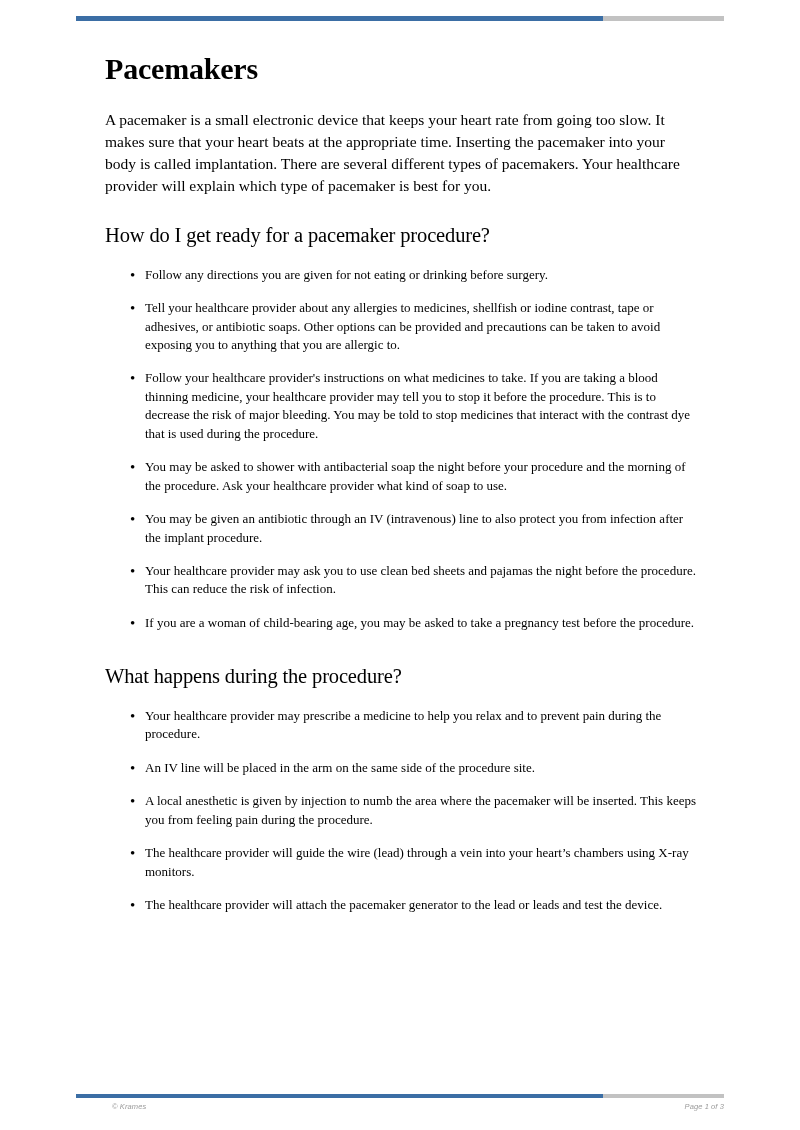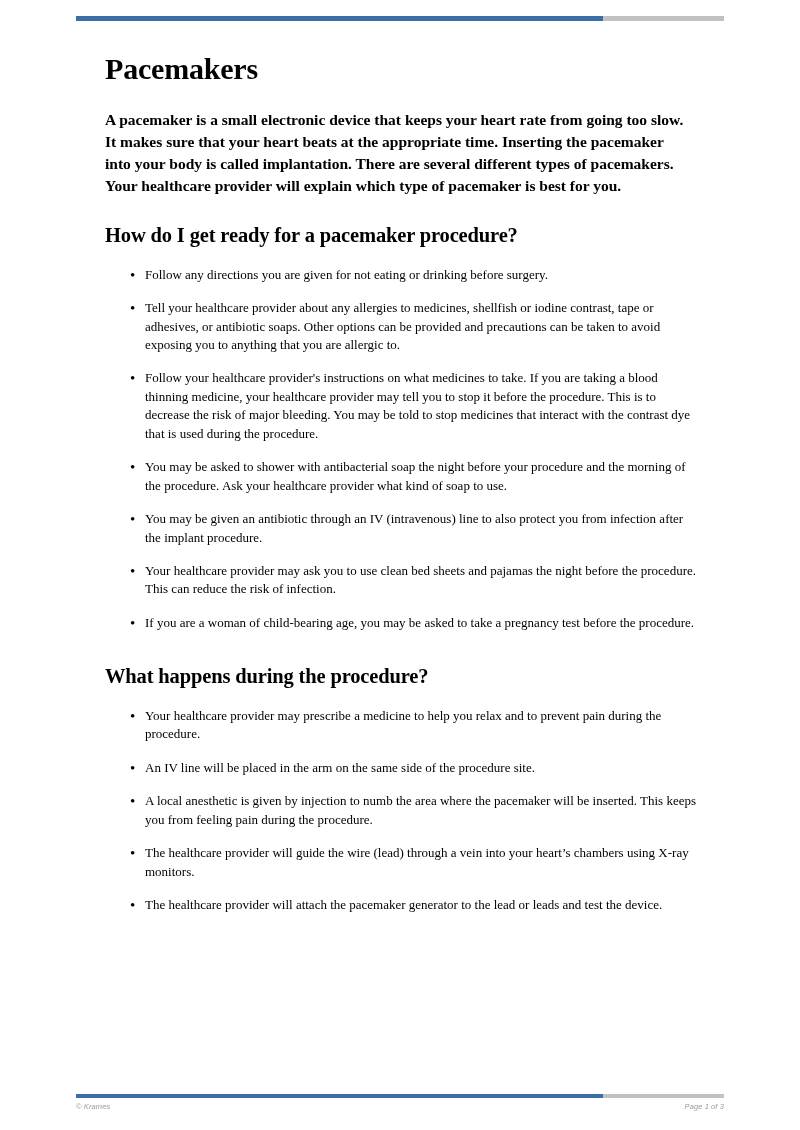--- a/index.html
+++ b/index.html
@@ -71,26 +71,25 @@
     letter-spacing: -0.2px;
     margin: 0 0 24px 0;
     font-family: "Liberation Serif", "DejaVu Serif", serif;
   }
 
   .intro {
     font-size: 15.5px;
     line-height: 1.42;
     margin: 0 16px 26px 0;
     text-align: left;
-    font-weight: bold;
   }
 
   .section-heading {
     font-size: 20.5px;
-    font-weight: bold;
+    font-weight: normal;
     line-height: 1.2;
     margin: 0 0 18px 0;
     letter-spacing: -0.15px;
   }
 
   .section + .section { margin-top: 32px; }
 
   ul.bullets {
     list-style: none;
     margin: 0;
@@ -121,21 +120,21 @@
     width: 648px;
     display: flex;
     justify-content: space-between;
     align-items: center;
     font-family: "Liberation Sans", "DejaVu Sans", sans-serif;
     font-style: italic;
     font-size: 7.5px;
     color: #9a9a9a;
     letter-spacing: 0.1px;
   }
-  .footer-left { text-align: center; }
+  .footer-left { text-align: center; margin-left: 36px; }
   .footer-right { text-align: right; }
 </style>
 </head>
 <body>
 
 <div class="page">
 
   <div class="header-rule">
     <div class="rule-blue"></div>
     <div class="rule-grey"></div>

